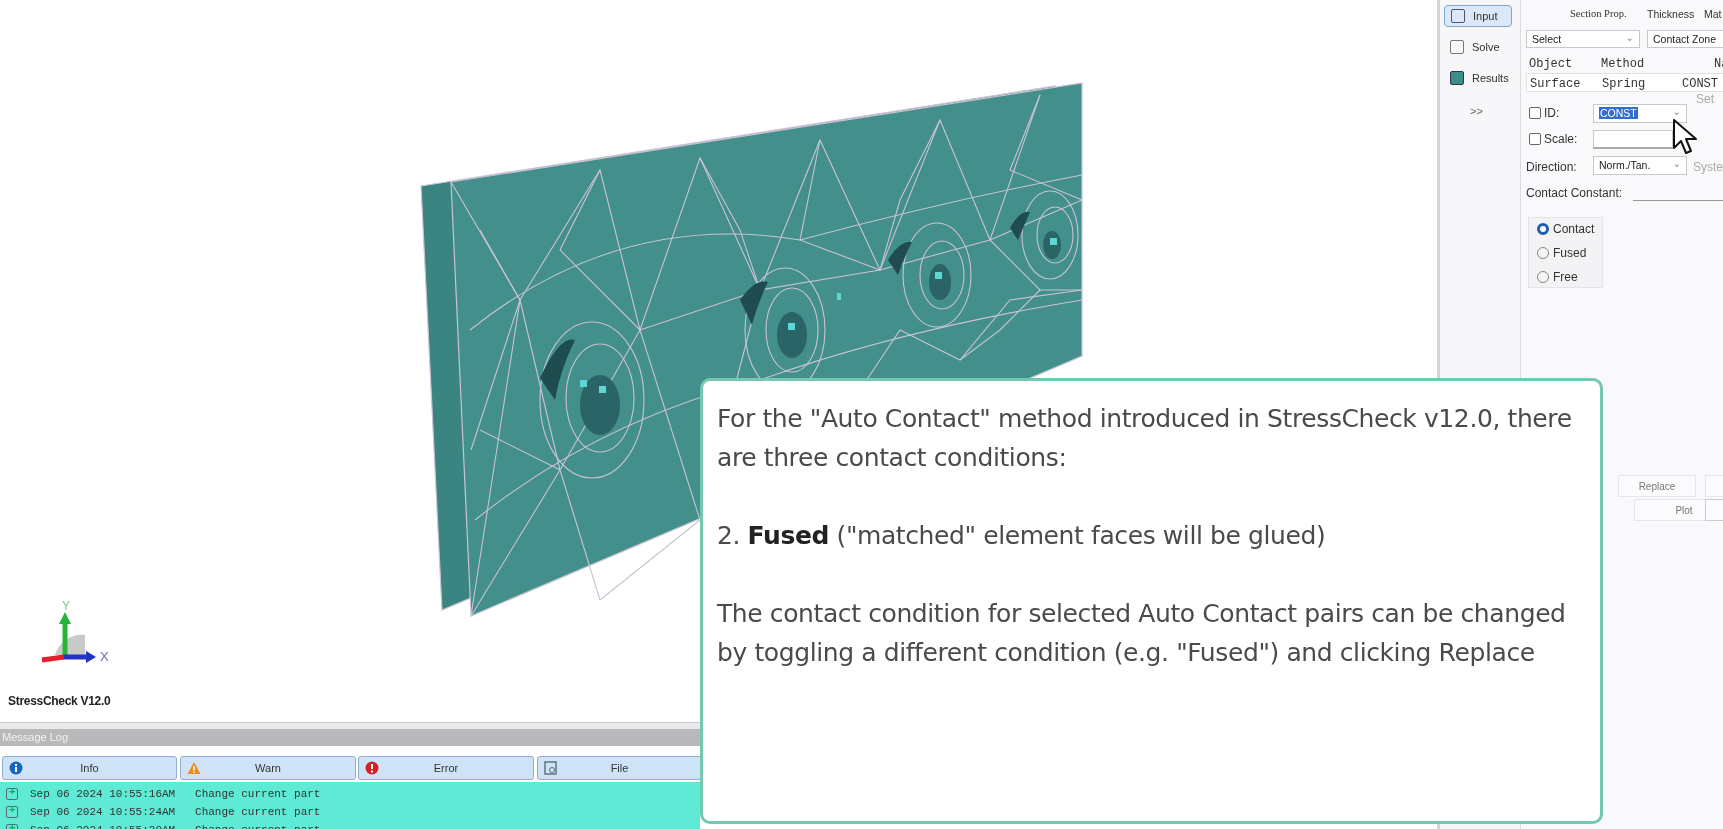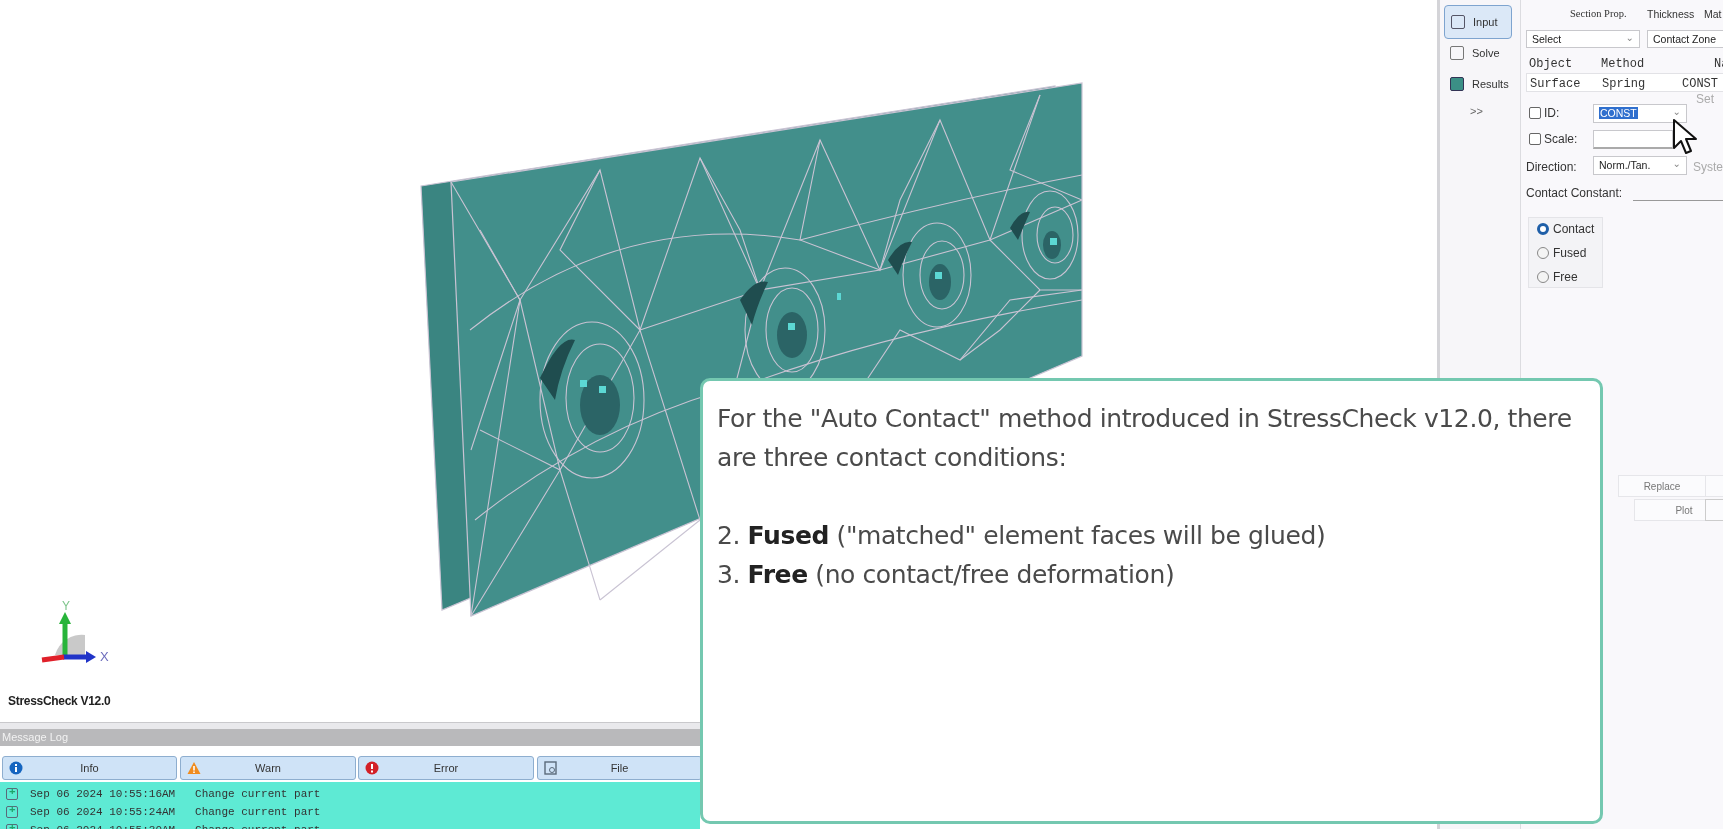--- a/index.html
+++ b/index.html
@@ -6,21 +6,21 @@
   body{width:1723px;height:829px;position:relative;overflow:hidden;background:#ffffff;font-family:"Liberation Sans",sans-serif;}
   .abs{position:absolute;}
   
   #viewport{left:0;top:0;width:1437px;height:722px;background:#ffffff;overflow:hidden;}
   #viewport svg{position:absolute;left:0;top:0;}
   #app-version{left:8px;top:694px;font-size:12px;font-weight:bold;color:#222;letter-spacing:-0.3px;}
   
   #vsep{left:1437px;top:0;width:3px;height:829px;background:#d4d4d8;}
   
   #leftnav{left:1440px;top:0;width:80px;height:829px;background:#f7f6f9;border-right:1px solid #dcdce0;}
-  .navbtn{position:absolute;left:4px;width:68px;height:34px;display:flex;align-items:center;gap:8px;padding-left:6px;box-sizing:border-box;font-size:11px;color:#333;border-radius:4px;}
+  .navbtn{position:absolute;left:4px;width:68px;height:22px;display:flex;align-items:center;gap:8px;padding-left:6px;box-sizing:border-box;font-size:11px;color:#333;border-radius:4px;}
   .navbtn.active{background:#dbe8f7;border:1px solid #7ea4cf;}
   .navicon{width:14px;height:14px;border:1.5px solid #556;border-radius:2px;box-sizing:border-box;position:relative;}
   #more{left:30px;top:105px;font-size:11px;color:#666;}
   
   #panel{left:1521px;top:0;width:202px;height:829px;background:#f9f8fb;font-size:10px;color:#333;}
   .tab{position:absolute;top:8px;font-size:10.5px;color:#333;}
   .dd{position:absolute;height:18px;border:1px solid #c8c8cc;background:#fff;box-sizing:border-box;font-size:10.5px;padding:2px 5px;color:#222;}
   .dd .chev{position:absolute;right:5px;top:1px;color:#888;font-size:10px;}
   .mono{font-family:"Liberation Mono",monospace;font-size:12px;color:#333;}
   .chk{position:absolute;width:12px;height:12px;border:1px solid #666;background:#fff;border-radius:2px;box-sizing:border-box;}
@@ -185,21 +185,21 @@
 
   <div class="abs" style="left:7px;top:217px;width:75px;height:71px;background:#f3f3f6;border:1px solid #e4e4e8;box-sizing:border-box;">
     <span class="radio on" style="left:8px;top:5px;"></span>
     <span class="lbl" style="left:24px;top:4px;">Contact</span>
     <span class="radio" style="left:8px;top:29px;"></span>
     <span class="lbl" style="left:24px;top:28px;">Fused</span>
     <span class="radio" style="left:8px;top:53px;"></span>
     <span class="lbl" style="left:24px;top:52px;">Free</span>
   </div>
 
-  <div class="btn" style="left:97px;top:475px;width:88px;">Replace</div>
+  <div class="btn" style="left:97px;top:475px;width:78px;">Replace</div>
   <div class="btn" style="left:184px;top:475px;width:20px;"></div>
   <div class="btn" style="left:113px;top:499px;width:100px;text-align:right;">Plot</div>
   <div class="btn" style="left:184px;top:499px;width:20px;border-color:#ccc;"></div>
 </div>
 
 <div id="log-sep" class="abs"></div>
 <div id="log-header" class="abs">Message Log</div>
 <div id="log-filters" class="abs">
   <div class="filt" style="left:2px;width:175px;">
     <svg class="ic" viewBox="0 0 14 14">
@@ -251,19 +251,19 @@
     <span>Sep 06 2024 10:55:30AM</span>
     <span>   </span>
     <span>Change current part</span>
   </div>
 </div>
 
 <div id="callout" class="abs">
   <p>For the "Auto Contact" method introduced in StressCheck v12.0, there are three contact conditions:</p>
   <div class="gap"></div>
   <p><span>2.</span> <b>Fused</b> <span>("matched" element faces will be glued)</span></p>
-  <p><span>3.</span> <b>Free</b> <span>(no contact/free deformation)</span></p>
   <div class="gap"></div>
+  <p>The contact condition for selected Auto Contact pairs can be changed by toggling a different condition (e.g. "Fused") and clicking Replace</p>
 </div>
 
 <svg id="cursor" class="abs" width="26" height="38" viewBox="0 0 26 38">
   <polygon points="2,2 2,30 9,23 14,35 19,33 14,21 24,21" fill="#fff" stroke="#111" stroke-width="2" stroke-linejoin="round"></polygon>
 </svg>
 
 </body></html>

